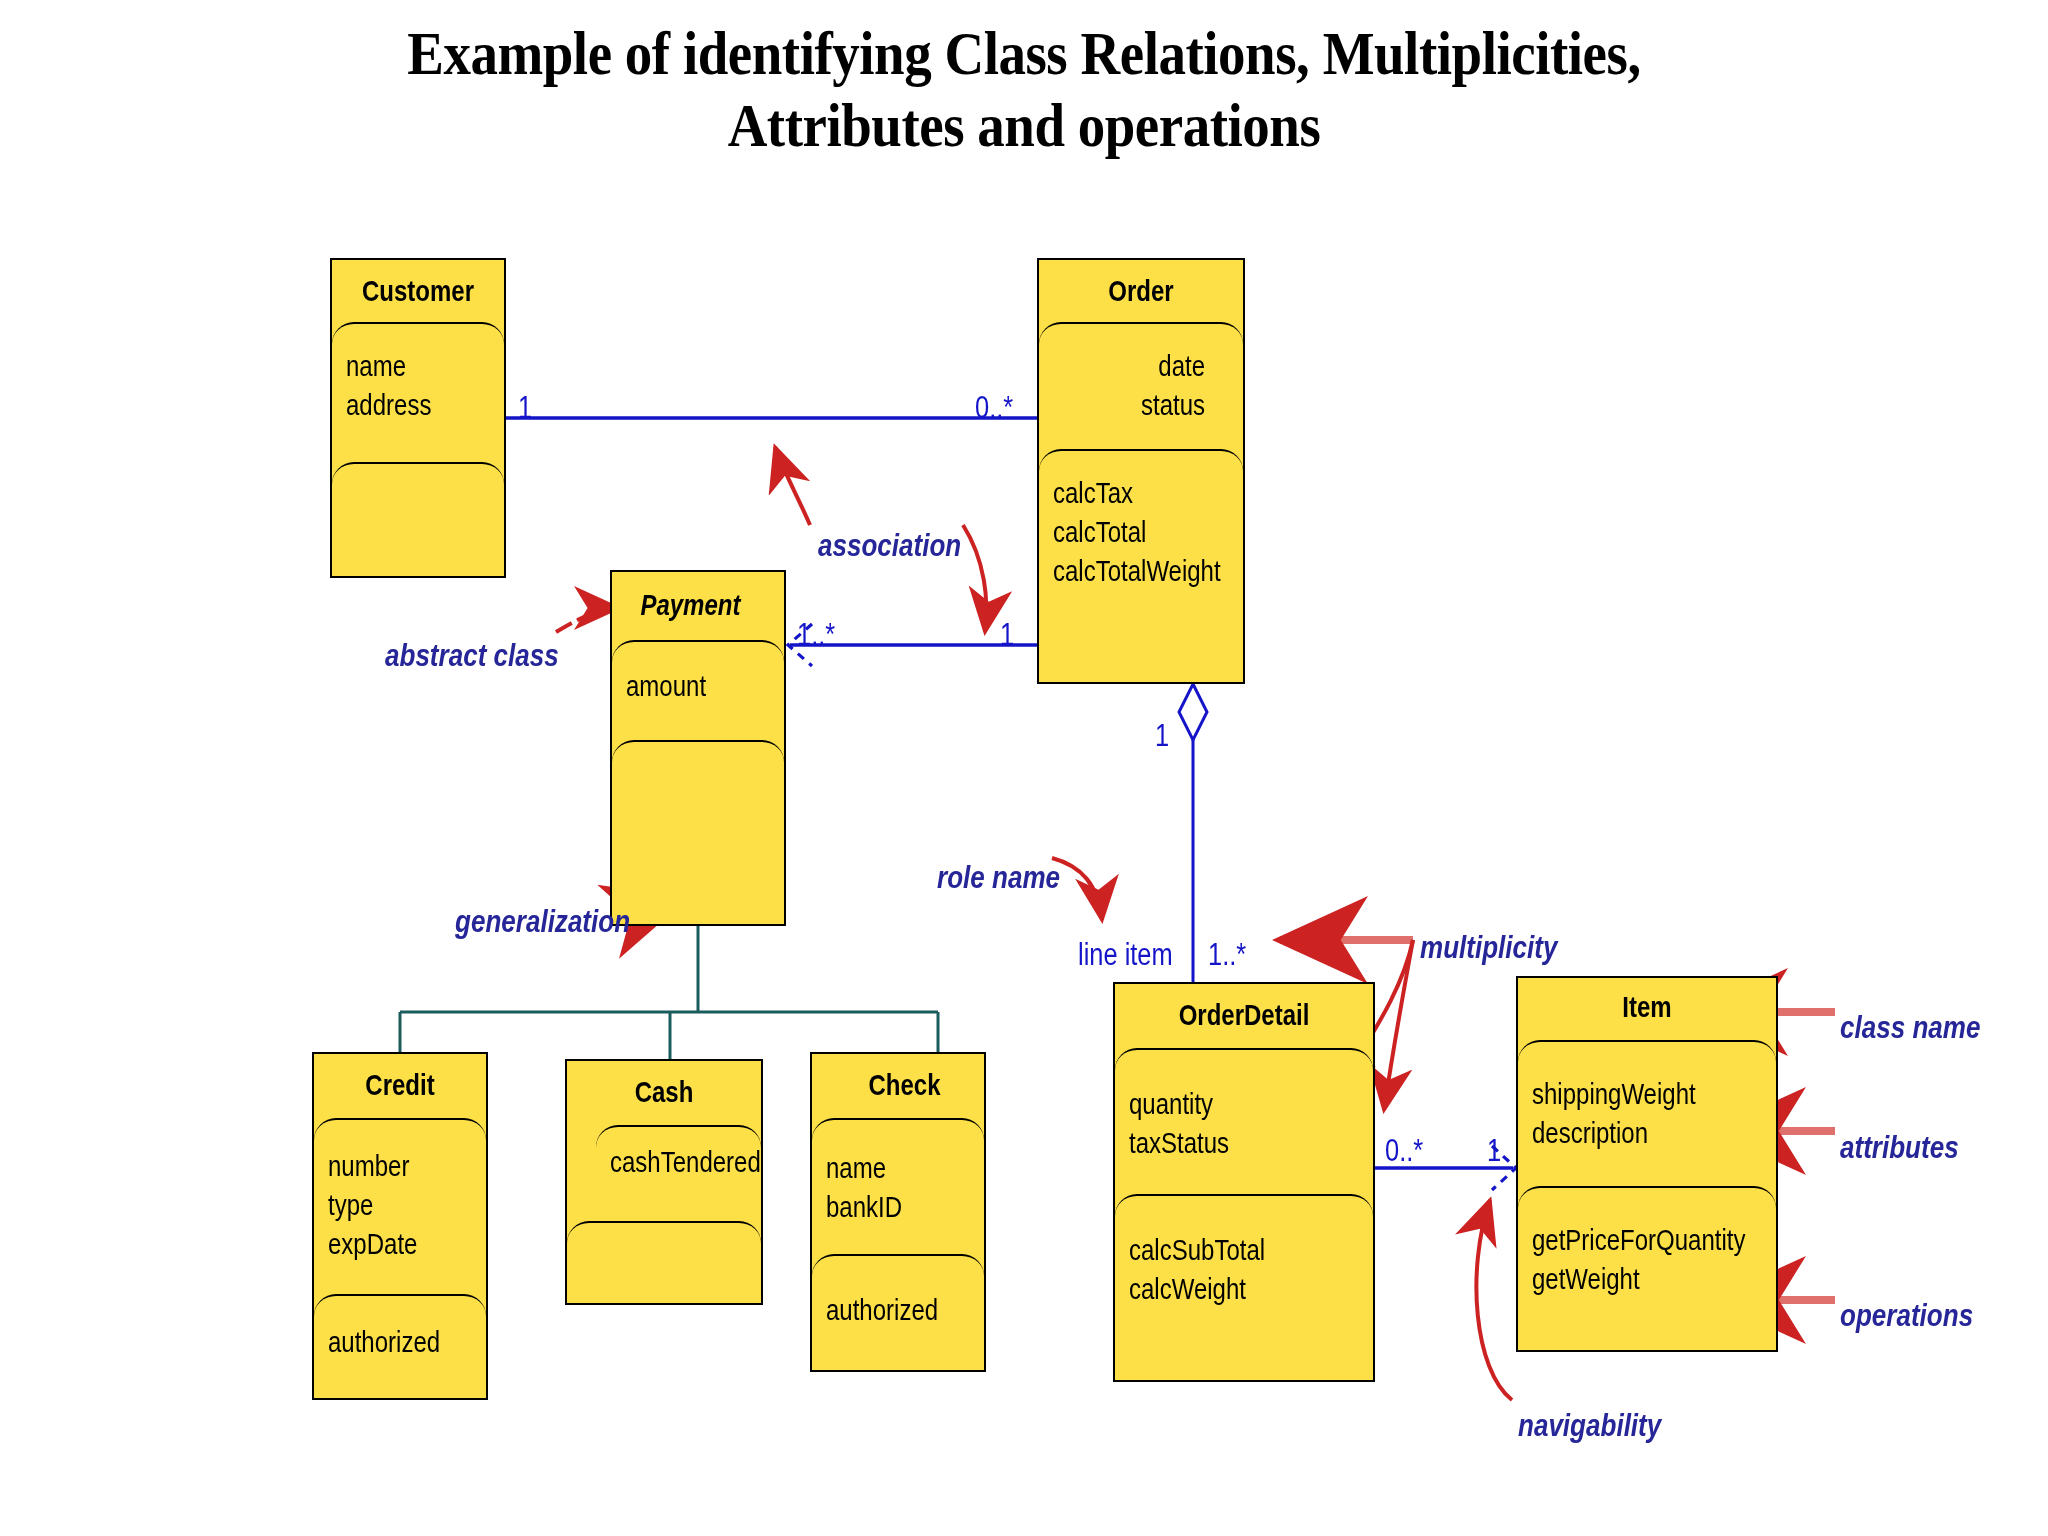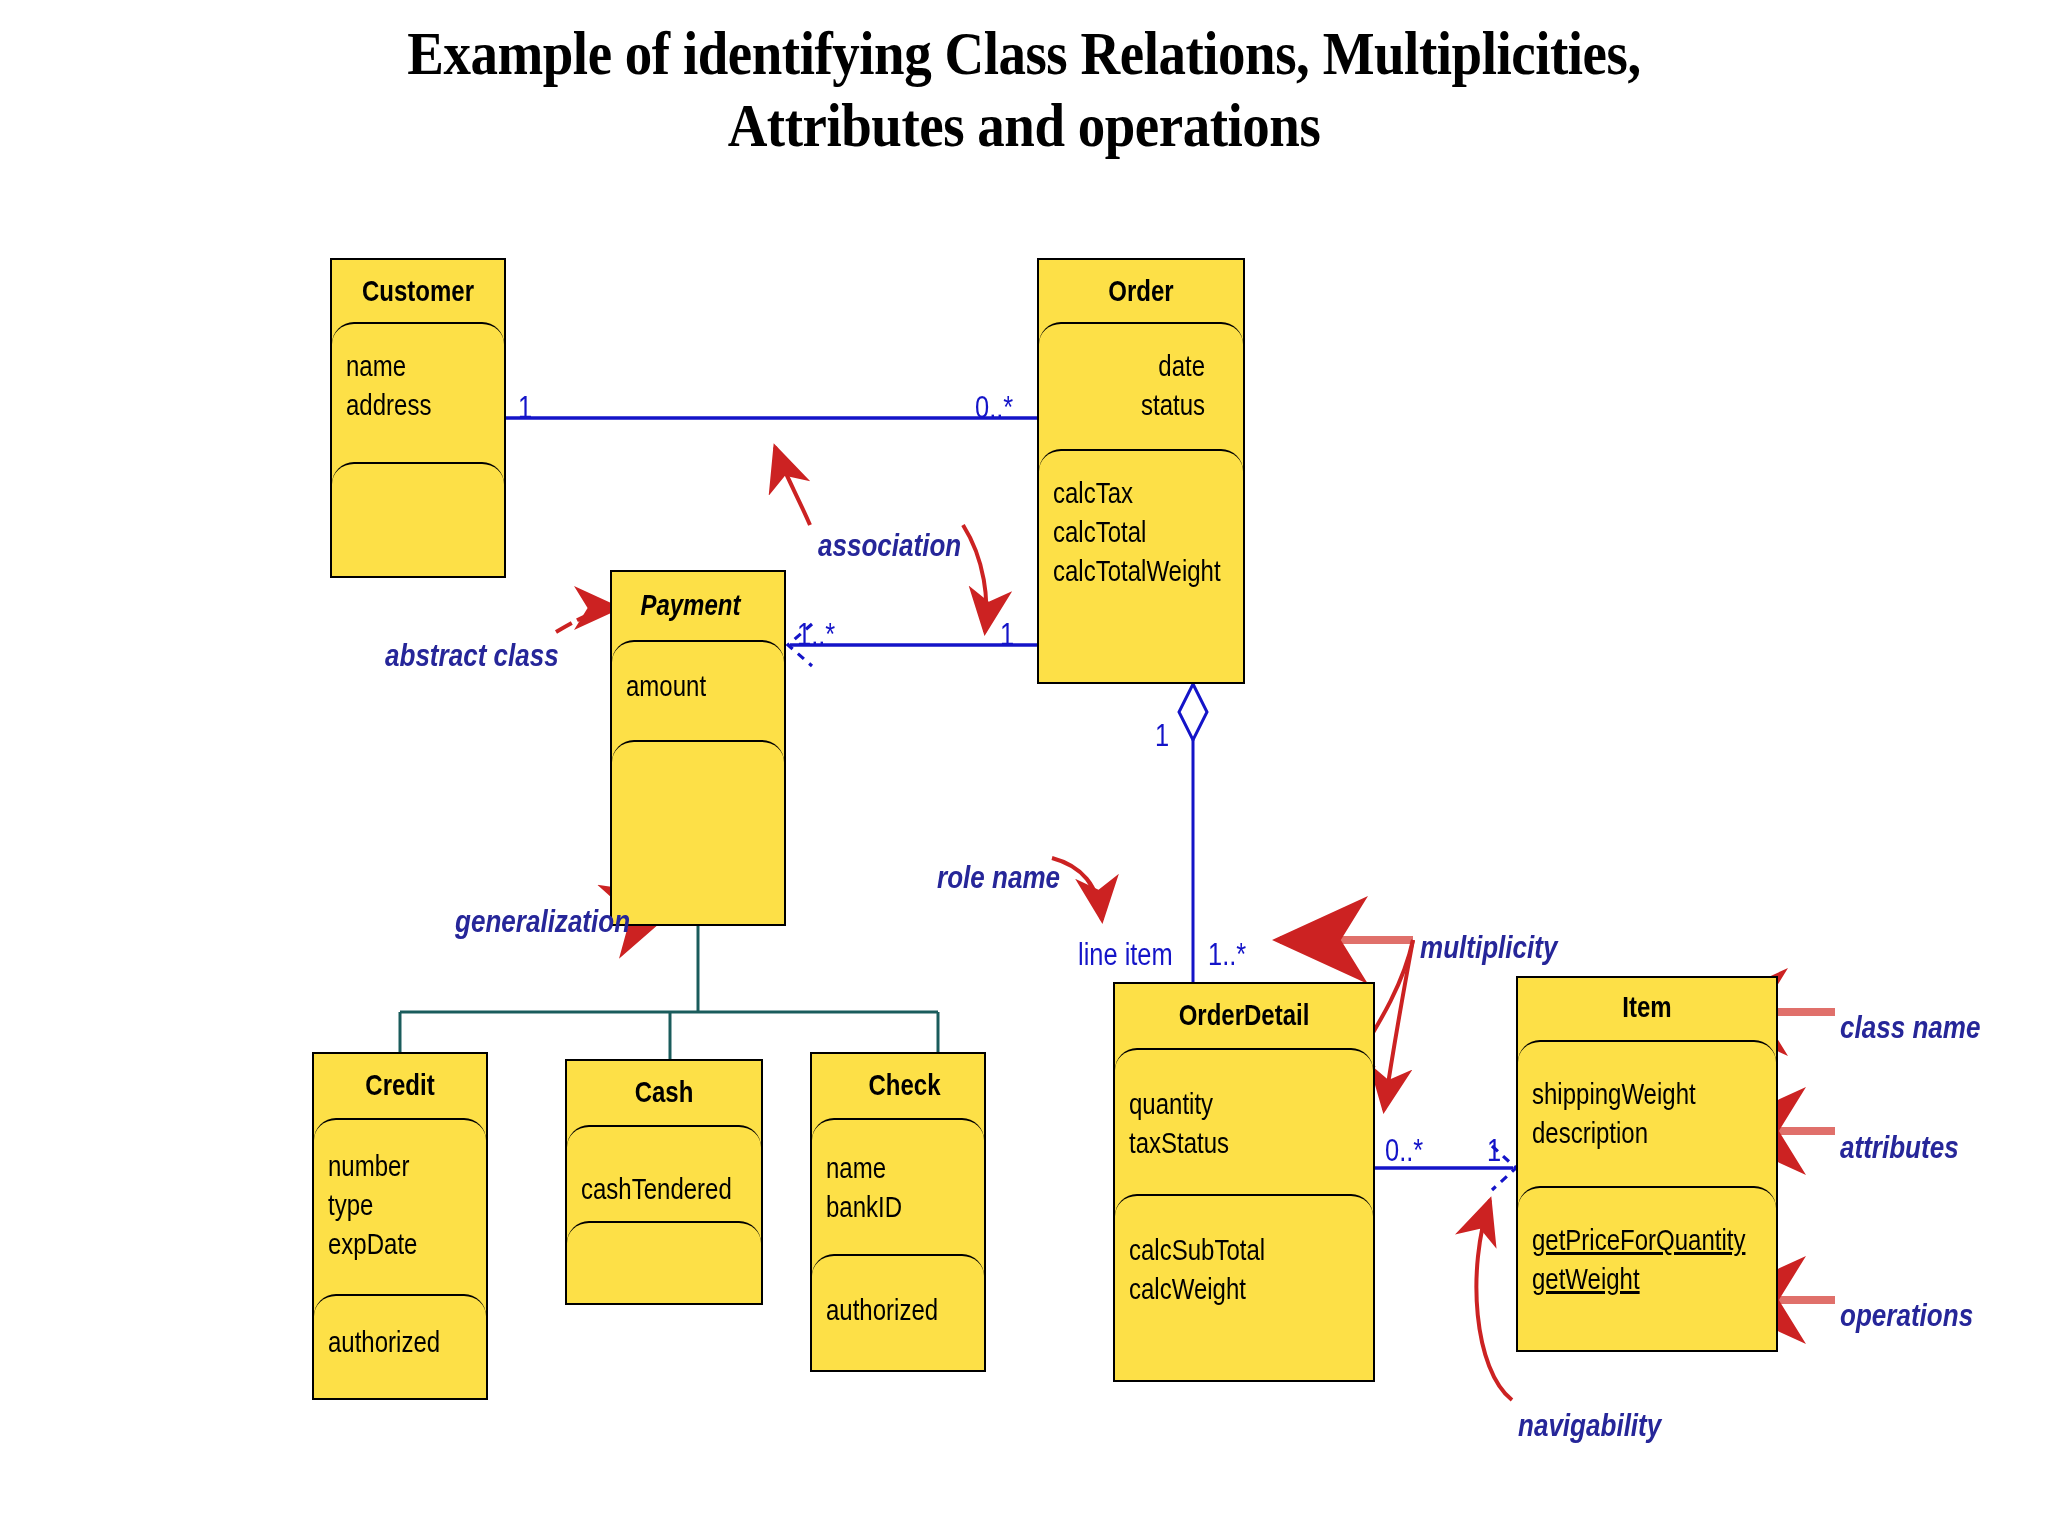--- a/index.html
+++ b/index.html
@@ -252,21 +252,21 @@
     </div>
     <div class="sec pad" style="height:108px;padding-top:26px;">
       <div class="row">authorized</div>
     </div>
   </div>
 
   <div class="cls" style="left:565px;top:1059px;width:198px;height:246px;">
     <div class="sec" style="height:64px;">
       <div class="cname" style="padding-top:14px;">Cash</div>
     </div>
-    <div class="sec pad" style="height:96px;padding-top:42px;">
+    <div class="sec pad" style="height:96px;padding-top:15px;margin-left:29px;">
       <div class="row">cashTendered</div>
     </div>
     <div class="sec pad" style="height:86px;"></div>
   </div>
 
   <div class="cls" style="left:810px;top:1052px;width:176px;height:320px;">
     <div class="sec" style="height:64px;margin-left:13px;">
       <div class="cname" style="padding-top:14px;">Check</div>
     </div>
     <div class="sec pad" style="height:136px;padding-top:28px;">
@@ -293,21 +293,21 @@
   </div>
 
   <div class="cls" style="left:1516px;top:976px;width:262px;height:376px;">
     <div class="sec" style="height:62px;">
       <div class="cname" style="padding-top:12px;">Item</div>
     </div>
     <div class="sec pad" style="height:146px;padding-top:32px;">
       <div class="row">shippingWeight</div>
       <div class="row">description</div>
     </div>
-    <div class="sec pad" style="height:164px;padding-top:32px;text-decoration:underline;">
+    <div class="sec pad" style="height:164px;padding-top:32px;">
       <div class="row">getPriceForQuantity</div>
       <div class="row">getWeight</div>
     </div>
   </div>
 
   <div class="mult" style="left:518px;top:390px;">1</div>
 
   <div class="mult" style="left:975px;top:390px;">0..*</div>
 
   <div class="mult" style="left:797px;top:617px;">1..*</div>

